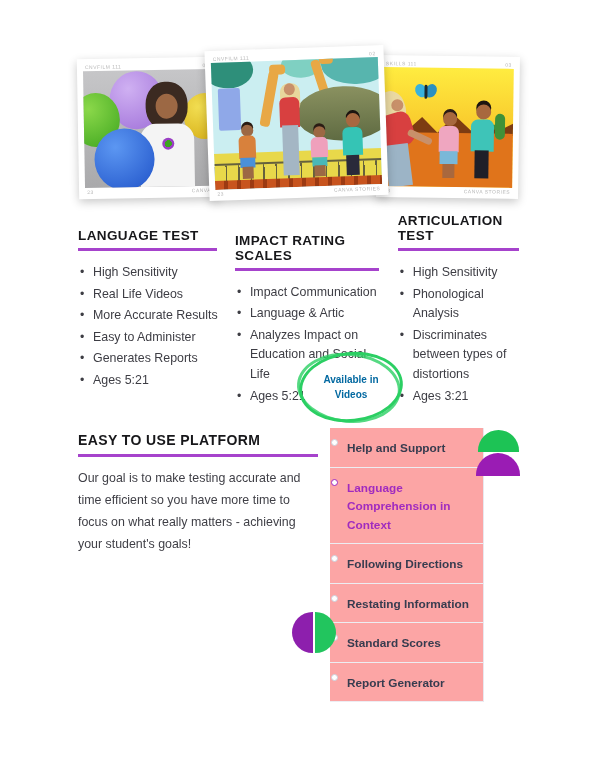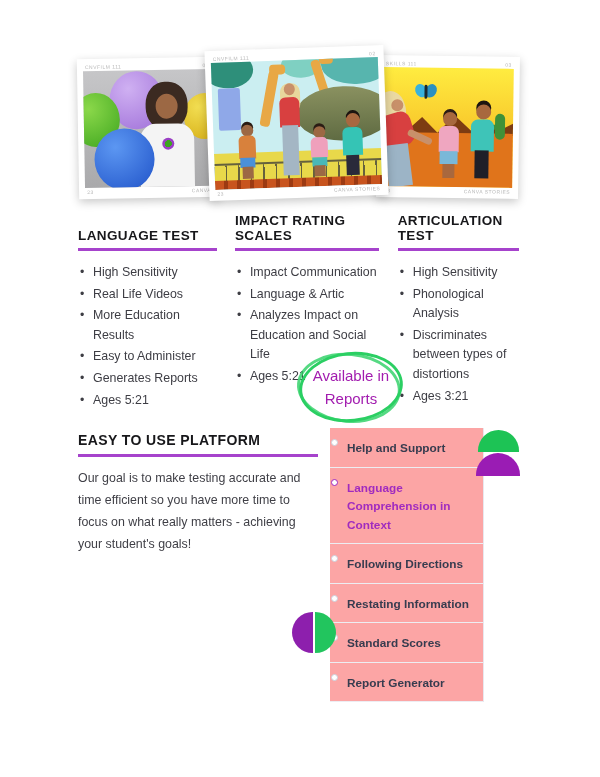--- a/index.html
+++ b/index.html
@@ -19,33 +19,33 @@
   .scene1 { background:linear-gradient(#c6c6c8,#a9a9ab); }
   .balloon { position:absolute; border-radius:50%; }
   .scene2 { background:#cbeef1; }
   .scene3 { background:linear-gradient(#ffec40,#f8c62a 55%,#f5a81f); }
   .blob { position:absolute; border-radius:50%; }
   .rect { position:absolute; }
 
   
   .columns { position:absolute; left:78px; top:210px; width:445px; display:flex; gap:14px; }
   .col { display:flex; flex-direction:column; }
-  .col1 { width:146px; } .col2 { width:152px; } .col3 { width:128px; }
+  .col1 { width:146px; } .col2 { width:152px;justify-content:flex-end; } .col3 { width:128px; }
   .col h3 { font-size:13.5px; font-weight:bold; color:#17171a; letter-spacing:.4px; line-height:1.15; display:flex; align-items:flex-end; min-height:34px; }
   .rule { height:3px; background:#a643cc; border:none; margin:4px 0 12px; width:97%; }
   .col ul { list-style:none; }
   .col li { position:relative; font-size:12.4px; color:#3d3d44; line-height:1.58; padding-left:15px; margin-bottom:2px; }
   .col li::before { content:"•"; position:absolute; left:2px; color:#3d3d44; }
 
   
   .badge { position:absolute; left:299px; top:352px; width:104px; height:70px; display:flex; flex-direction:column; align-items:center; justify-content:center; z-index:4; }
   .badge::before, .badge::after { content:""; position:absolute; inset:0; border:3px solid #2bcf63; border-radius:50%; }
   .badge::before { transform:rotate(-6deg); }
   .badge::after  { transform:rotate(5deg) translate(-2px,1px); border-color:#2bcf63cc; }
-  .badge span { font-size:15px; font-weight:normal; color:#a21caf; line-height:1.55; }
+  .badge span { font-size:10px; font-weight:bold; color:#0369a1; line-height:1.55; }
 
   
   .platform { position:absolute; left:78px; top:432px; width:240px; }
   .platform h3 { font-size:14px; font-weight:bold; color:#17171a; letter-spacing:.4px; }
   .platform .rule { width:100%; margin:6px 0 10px; }
   .platform p { font-size:12.4px; color:#3f3f46; line-height:1.78; margin-bottom:18px; }
 
   .menu { position:absolute; left:330px; top:428px; width:154px; background:#fca5a5; border-right:1px solid #e8e8ee; z-index:1; }
   .menu-item { position:relative; padding:10px 6px 10px 17px; border-bottom:1px solid #ededf2; cursor:pointer; }
   .menu-item .ring { position:absolute; left:1px; top:11px; width:7px; height:7px; border:1.5px solid #ccd0da; border-radius:50%; background:#fff; }
@@ -168,21 +168,21 @@
     </figure>
   </section>
 
   <section class="columns">
     <div class="col col1">
       <h3>LANGUAGE TEST</h3>
       <hr class="rule">
       <ul>
         <li>High Sensitivity</li>
         <li>Real Life Videos</li>
-        <li>More Education Results</li>
+        <li>More Accurate Results</li>
         <li>Easy to Administer</li>
         <li>Generates Reports</li>
         <li>Ages 5:21</li>
       </ul>
     </div>
     <div class="col col2">
       <h3>IMPACT RATING SCALES</h3>
       <hr class="rule">
       <ul>
         <li>Impact Communication</li>
@@ -198,21 +198,21 @@
         <li>High Sensitivity</li>
         <li>Phonological Analysis</li>
         <li>Discriminates between types of distortions</li>
         <li>Ages 3:21</li>
       </ul>
     </div>
   </section>
 
   <div class="badge">
     <span>Available in</span>
-    <span>Reports</span>
+    <span>Videos</span>
   </div>
 
   <section class="platform">
     <h3>EASY TO USE PLATFORM</h3>
     <hr class="rule">
     <p>Our goal is to make testing accurate and time efficient so you have more time to focus on what really matters - achieving your student's goals!</p>
   </section>
 
   <nav class="menu">
     <div class="menu-item">

